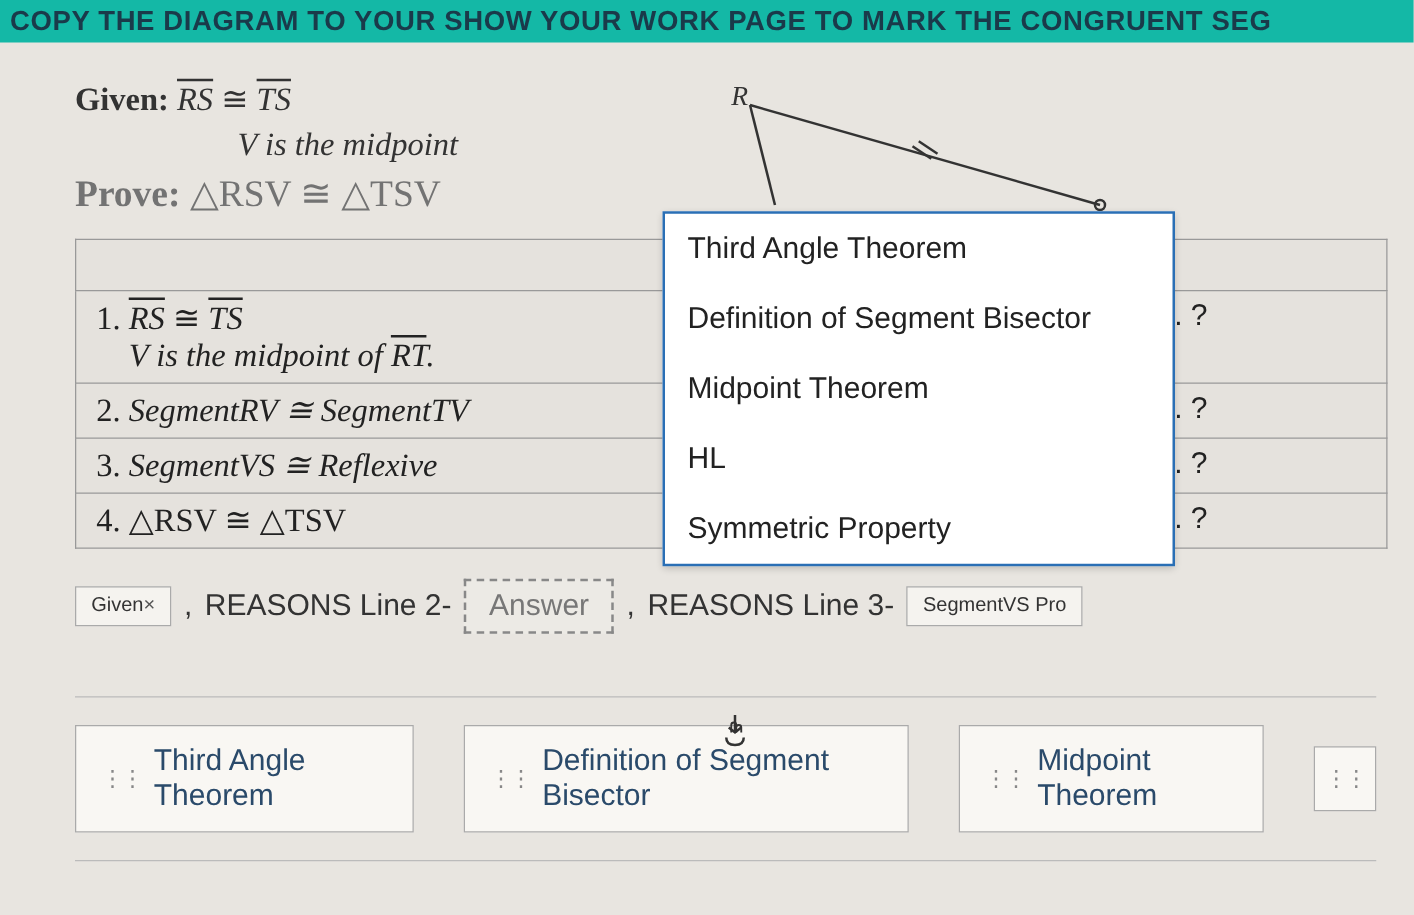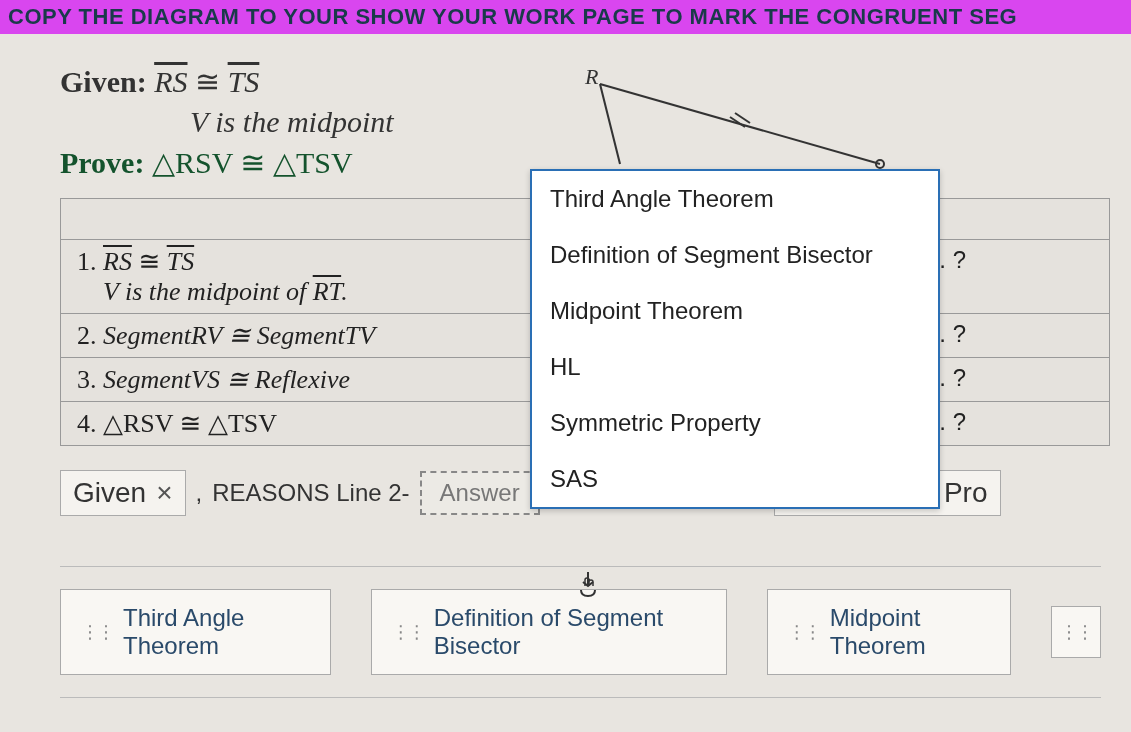--- a/index.html
+++ b/index.html
@@ -5,41 +5,41 @@
   * { box-sizing: border-box; margin: 0; padding: 0; }
   body {
     width: 1131px;
     height: 732px;
     background: #e8e5e0;
     font-family: Georgia, 'Times New Roman', serif;
     overflow: hidden;
     position: relative;
   }
   .banner {
-    background: #d946ef;
+    background: #14b8a6;
     color: #1a3a4a;
     font-family: Arial, sans-serif;
     font-weight: bold;
     font-size: 22px;
     padding: 4px 8px;
     letter-spacing: 0.5px;
     white-space: nowrap;
   }
   .content {
     padding: 30px 30px 10px 60px;
     position: relative;
   }
   .given-line {
-    font-size: 30px;
+    font-size: 26px;
     color: #333;
     margin-bottom: 6px;
   }
   .given-line .label { font-weight: bold; }
   .overline { text-decoration: overline; font-style: italic; }
-  .prove-line { font-size: 30px; color: #14532d; margin-bottom: 18px; }
+  .prove-line { font-size: 30px; color: #737373; margin-bottom: 18px; }
   .prove-line .label { font-weight: bold; }
   .triangle-diagram {
     position: absolute;
     top: 35px;
     left: 560px;
     width: 360px;
     height: 110px;
   }
   .proof-table {
     border-collapse: collapse;
@@ -85,25 +85,24 @@
     font-family: Arial, sans-serif;
     font-size: 24px;
     color: #333;
     display: flex;
     align-items: center;
     gap: 10px;
     white-space: nowrap;
   }
   .chip {
     display: inline-flex;
-    gap: 10px;
     border: 1px solid #aaa;
     background: #f5f3ef;
     padding: 6px 12px;
-    font-size: 28px;
+    font-size: 16px;
   }
   .chip .x { color: #555; font-weight: normal; }
   .answer-slot {
     display: inline-block;
     border: 2px dashed #888;
     padding: 6px 18px;
     color: #777;
     background: #eceae5;
   }
   .cursor {
@@ -238,21 +237,20 @@
       <span class="grip">⋮⋮</span>
     </span>
   </div>
 
   <div class="dropdown">
     <div class="dropdown-item">Third Angle Theorem</div>
     <div class="dropdown-item">Definition of Segment Bisector</div>
     <div class="dropdown-item">Midpoint Theorem</div>
     <div class="dropdown-item">HL</div>
     <div class="dropdown-item">Symmetric Property</div>
-    <div class="dropdown-item">SAS</div>
   </div>
 
 </div>
 
 <div class="cursor">
   <svg width="26" height="30" viewBox="0 0 26 30">
     <path d="M13 2 L13 16 M8 12 L13 16 L18 12 M6 20 Q6 26 13 26 Q20 26 20 20" fill="none" stroke="#333" stroke-width="2"></path>
     <path d="M10 16 L10 10 Q10 8 12 8 Q14 8 14 10 L14 16 M14 12 Q14 10 16 10 Q18 10 18 12 L18 16" fill="none" stroke="#333" stroke-width="1.5"></path>
   </svg>
 </div>

